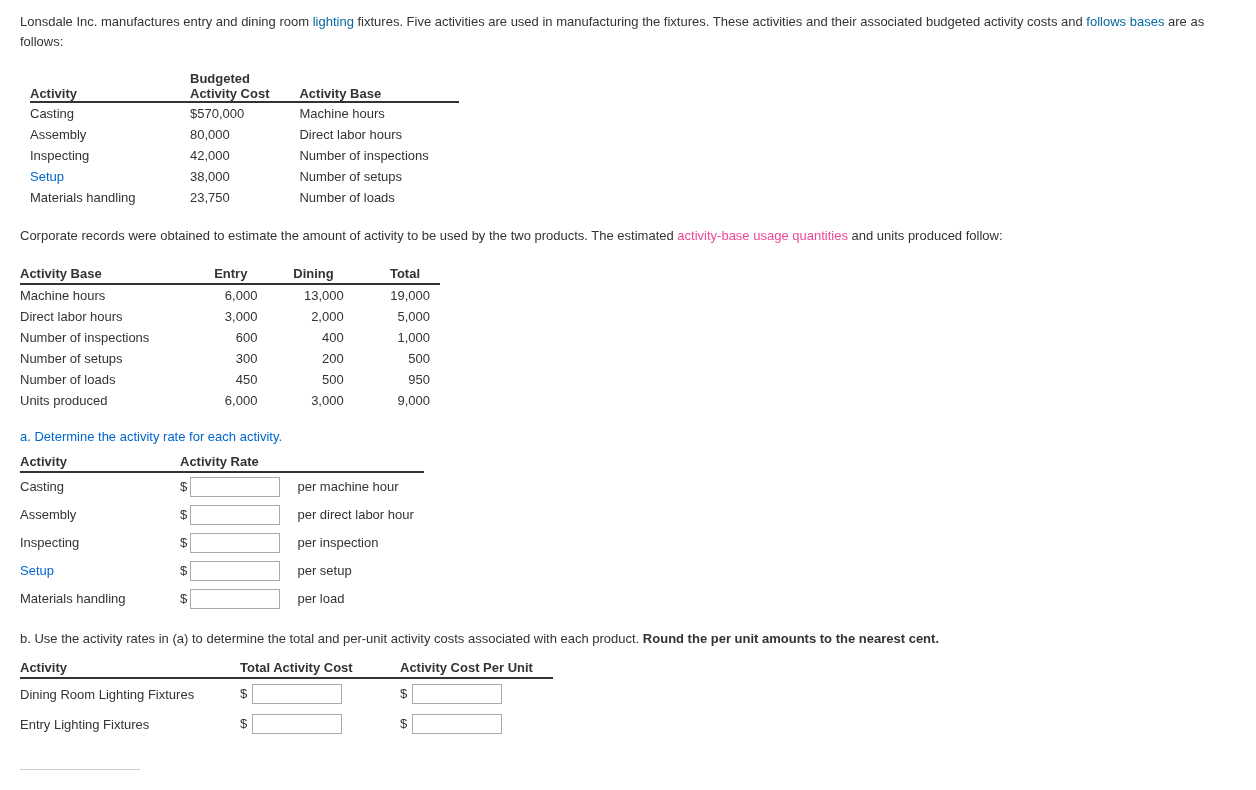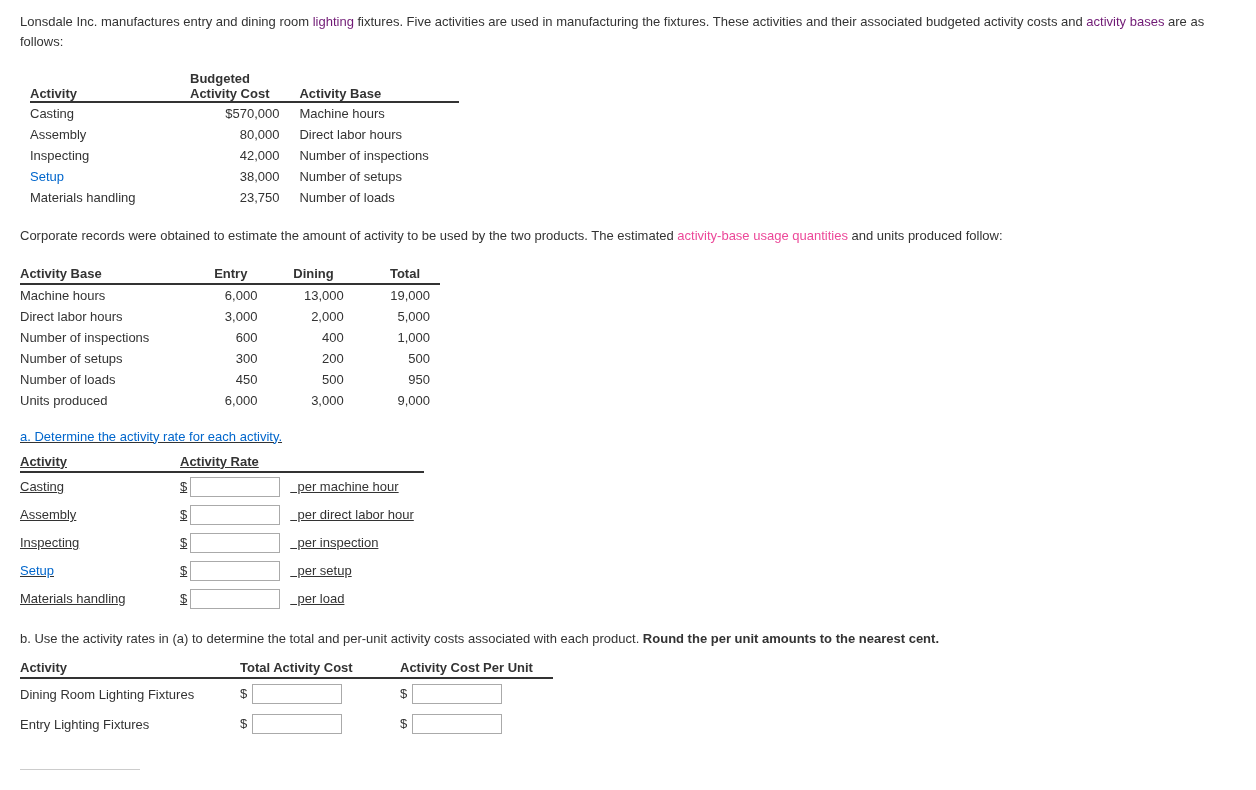--- a/index.html
+++ b/index.html
@@ -11,21 +11,21 @@
       padding: 12px 20px;
       width: 1256px;
       min-height: 790px;
     }
     .intro-text {
       font-size: 13px;
       color: #333;
       margin-bottom: 18px;
       line-height: 1.5;
     }
-    .intro-text .link { color: #701a75; }
+    .intro-text .link { color: #0369a1; }
 
     
     .activity-table {
       margin-bottom: 18px;
       margin-left: 10px;
     }
     .activity-table table {
       border-collapse: collapse;
       min-width: 380px;
     }
@@ -42,22 +42,21 @@
       border-top: 2px solid #333;
     }
     .activity-table .data-row td {
       padding: 3px 30px 3px 0;
       font-size: 13px;
     }
     .activity-table .data-row td:first-child {
       min-width: 160px;
     }
     .activity-table .data-row td:nth-child(2) {
-      text-align: right;
-      padding-right: 20px;
+      padding-right: 30px;
     }
     .setup-link { color: #0066cc; }
 
     
     .second-para {
       font-size: 13px;
       color: #333;
       margin-bottom: 18px;
       line-height: 1.5;
     }
@@ -93,21 +92,20 @@
     .ab-table .data-row td:nth-child(2),
     .ab-table .data-row td:nth-child(3),
     .ab-table .data-row td:nth-child(4) {
       text-align: right;
       padding-right: 10px;
     }
 
     
     .section-a {
       margin-bottom: 10px;
-      text-decoration: underline;
     }
     .section-a-title {
       font-size: 13px;
       color: #0066cc;
       margin-bottom: 8px;
     }
     .rate-table {
       border-collapse: collapse;
       min-width: 400px;
     }
@@ -194,21 +192,21 @@
       border: none;
       border-top: 1px solid #ccc;
       margin-top: 30px;
       width: 120px;
     }
   </style>
 </head>
 <body>
 
 <p class="intro-text">
-  <span>Lonsdale Inc. manufactures entry and dining room </span><span class="link">lighting</span><span> fixtures. Five activities are used in manufacturing the fixtures. These activities and their associated budgeted activity costs and </span><span class="link">activity bases</span><span> are as follows:</span>
+  <span>Lonsdale Inc. manufactures entry and dining room </span><span class="link">lighting</span><span> fixtures. Five activities are used in manufacturing the fixtures. These activities and their associated budgeted activity costs and </span><span class="link">follows bases</span><span> are as follows:</span>
 </p>
 
 <div class="activity-table">
   <table>
     <tbody>
         <tr class="header-row">
       <td>Activity</td>
       <td>Budgeted<br>Activity Cost</td>
       <td>Activity Base</td>
     </tr>

